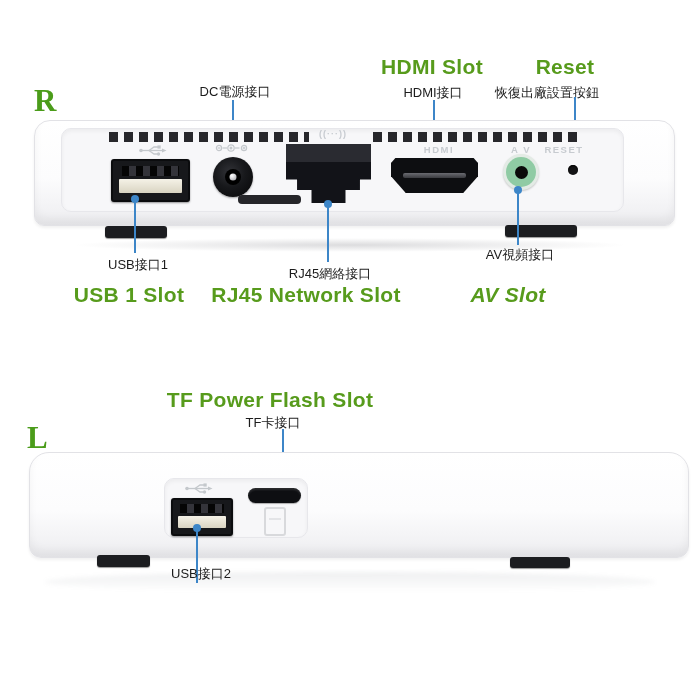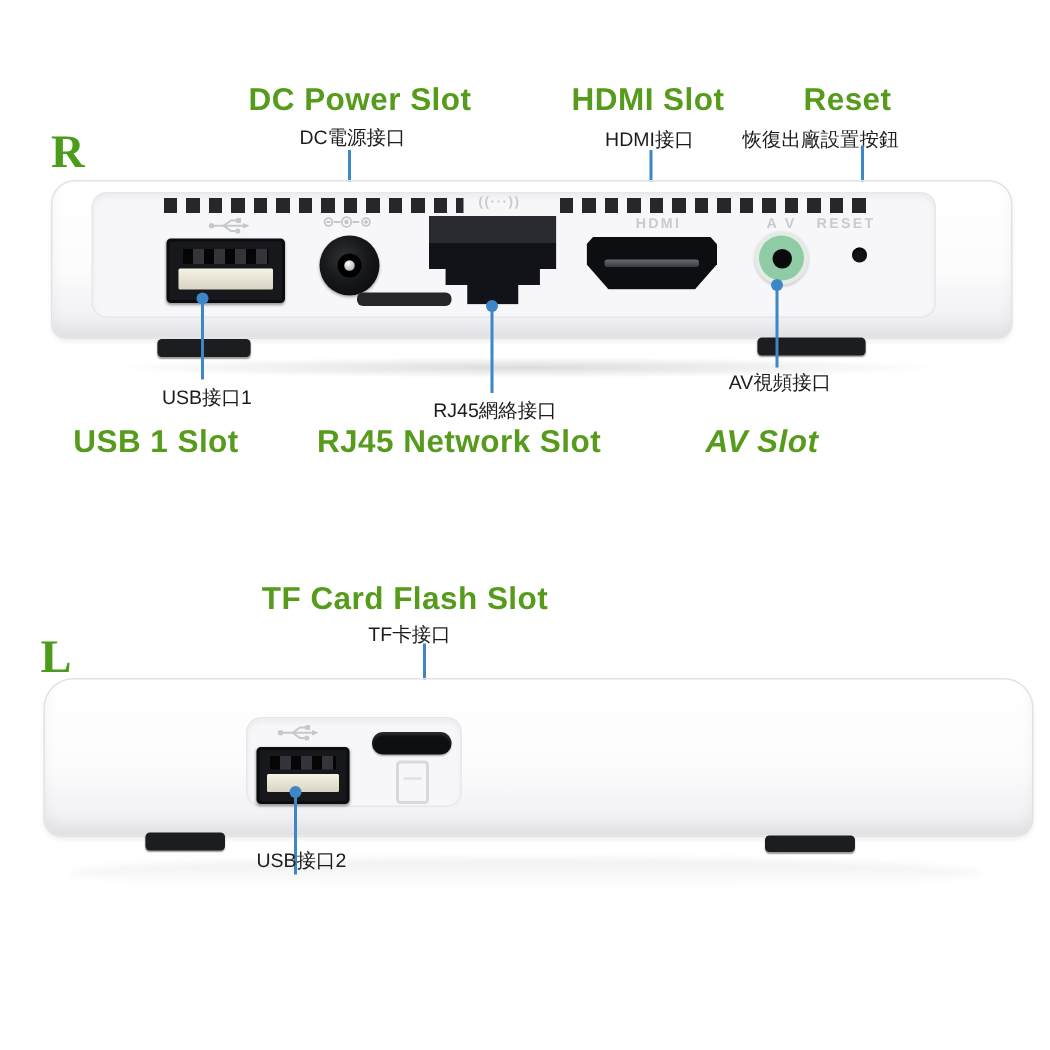--- a/index.html
+++ b/index.html
@@ -68,21 +68,20 @@
               border-radius:50%;filter:blur(2px);}
   svg{display:block;}
 </style>
 </head>
 <body>
 
 <div id="canvas">
 
   <div class="side-letter" style="left:34px;top:83px;">R</div>
 
-  <div class="heading" style="left:240px;top:55px;">DC Power Slot</div>
   <div class="subtext" style="left:235px;top:83px;">DC電源接口</div>
   <div class="heading" style="left:432px;top:55px;">HDMI Slot</div>
   <div class="subtext" style="left:433px;top:84px;">HDMI接口</div>
   <div class="heading" style="left:565px;top:55px;">Reset</div>
   <div class="subtext" style="left:547px;top:84px;">恢復出廠設置按鈕</div>
 
   <div class="line" style="left:232px;top:100px;height:54px;"></div>
   <div class="ldot" style="left:233px;top:154px;"></div>
   <div class="line" style="left:433px;top:100px;height:57px;"></div>
   <div class="ldot" style="left:434px;top:157px;"></div>
@@ -150,29 +149,29 @@
   <div class="dev-shadow" style="left:70px;top:238px;width:560px;height:14px;"></div>
 
   <div class="ldot" style="left:135px;top:199px;"></div>
   <div class="line" style="left:134px;top:199px;height:54px;"></div>
   <div class="ldot" style="left:328px;top:204px;"></div>
   <div class="line" style="left:327px;top:204px;height:58px;"></div>
   <div class="ldot" style="left:518px;top:190px;"></div>
   <div class="line" style="left:517px;top:190px;height:55px;"></div>
 
   <div class="subtext" style="left:138px;top:256px;">USB接口1</div>
-  <div class="heading" style="left:104px;top:283px;">USB 1 Slot</div>
+  <div class="heading" style="left:129px;top:283px;">USB 1 Slot</div>
   <div class="subtext" style="left:330px;top:265px;">RJ45網絡接口</div>
   <div class="heading" style="left:306px;top:283px;">RJ45 Network Slot</div>
   <div class="subtext" style="left:520px;top:246px;text-align:right;">AV視頻接口</div>
   <div class="heading" style="left:508px;top:283px;font-style:italic;">AV Slot</div>
 
   <div class="side-letter" style="left:27px;top:420px;">L</div>
 
-  <div class="heading" style="left:270px;top:388px;">TF Card Flash Slot</div>
+  <div class="heading" style="left:270px;top:388px;">TF Power Flash Slot</div>
   <div class="subtext" style="left:273px;top:414px;">TF卡接口</div>
   <div class="line" style="left:282px;top:429px;height:58px;"></div>
   <div class="ldot" style="left:283px;top:487px;"></div>
 
   <div class="device dev-l" style="left:29px;top:452px;width:658px;height:104px;">
     <div class="panel" style="left:134px;top:25px;width:142px;height:58px;"></div>
     <span class="abs" style="left:154px;top:29px;">
       <svg width="30" height="13" viewBox="0 0 30 13">
         <g stroke="#c4c8cc" stroke-width="1.3" fill="none">
           <path d="M3 6.5 H24"></path>

